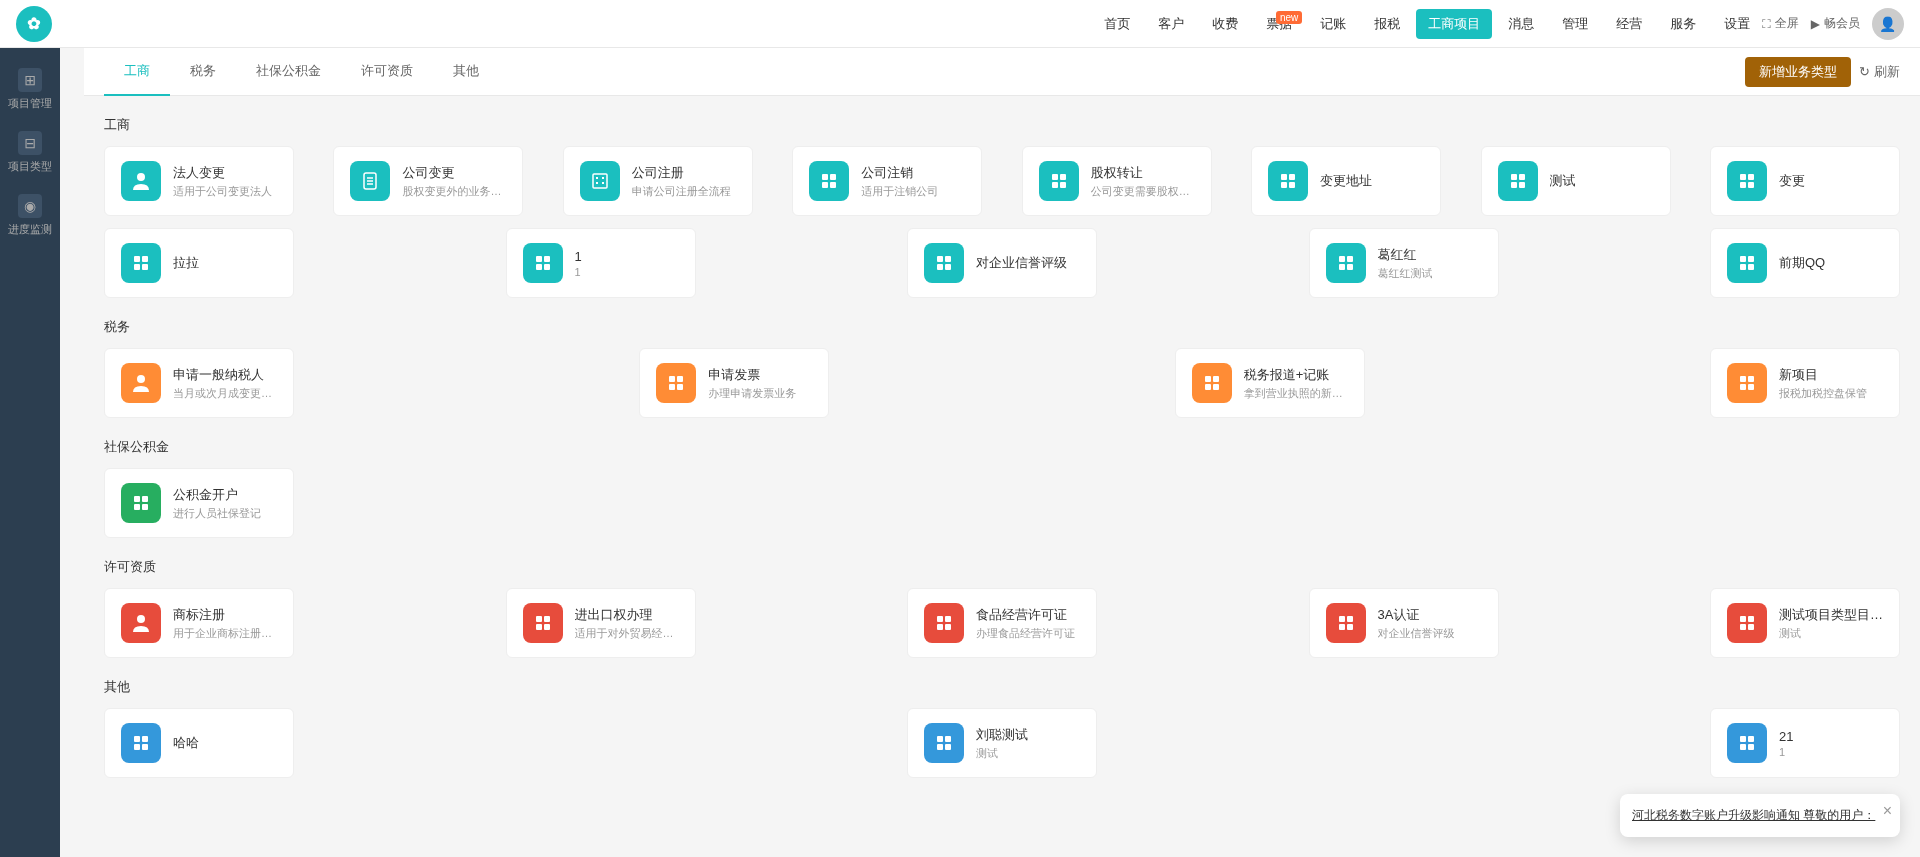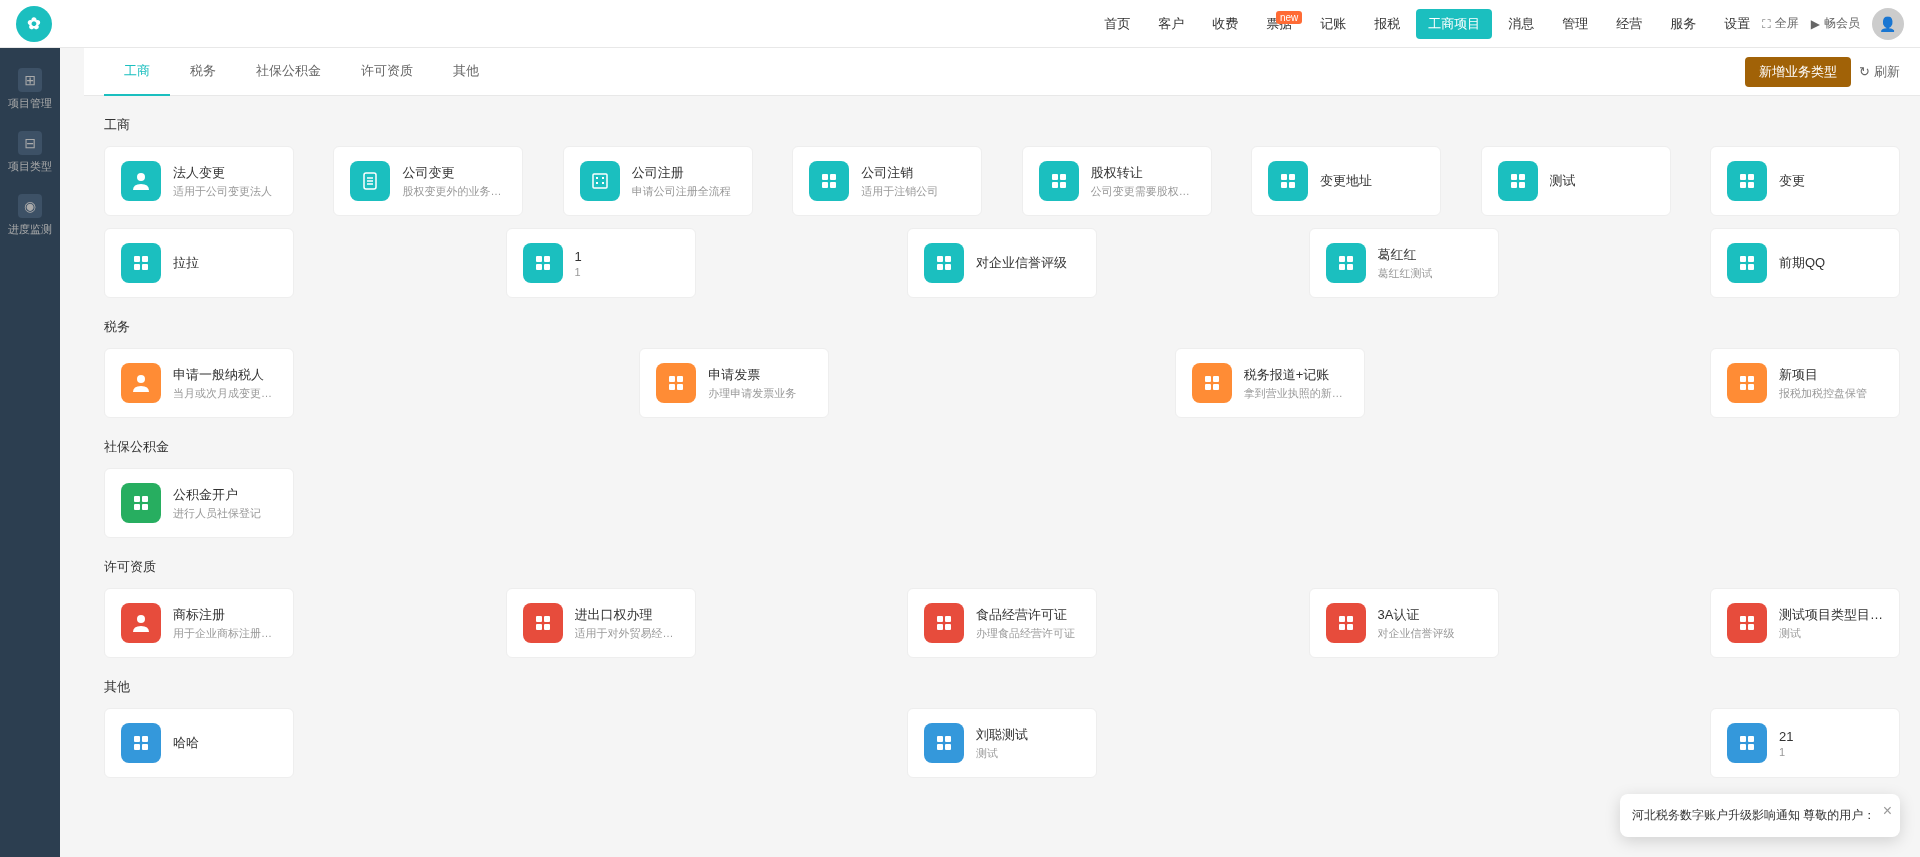--- a/index.html
+++ b/index.html
@@ -209,21 +209,21 @@
       border-radius: 8px;
       box-shadow: 0 4px 16px rgba(0,0,0,0.15);
       padding: 12px;
       font-size: 12px;
       z-index: 200;
     }
     .notif-close {
       position: absolute; top: 8px; right: 8px;
       cursor: pointer; color: #999; font-size: 16px;
     }
-    .notif-content { color: #333; line-height: 1.6; }
+    .notif-content { color: #333; line-height: 1.6; text-decoration: underline; }
 
     .section-divider { margin-bottom: 20px; }
   </style>
 </head>
 <body>
 
 <div class="top-nav">
   <div class="nav-logo">
     <span>✿</span>
   </div>

